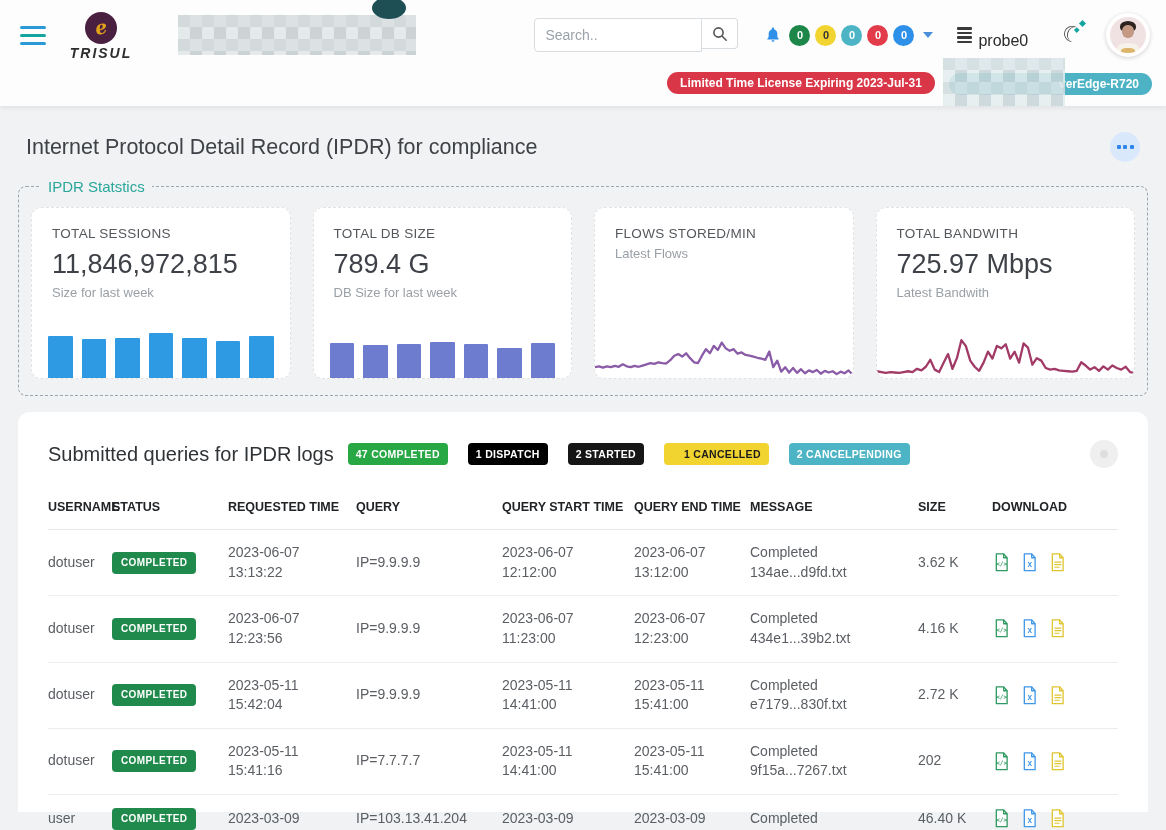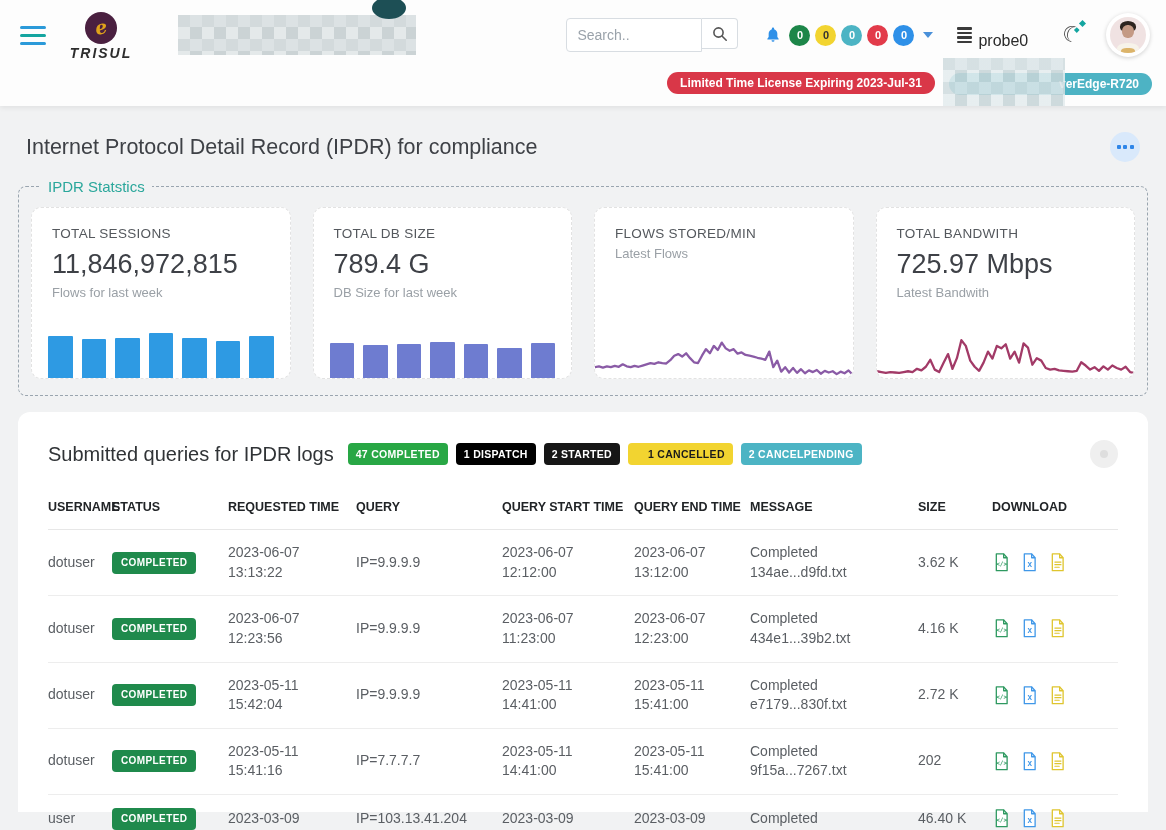--- a/index.html
+++ b/index.html
@@ -16,21 +16,21 @@
   .hamburger span:nth-child(3){ background:#2b9ad9; }
   .logo { display:flex; flex-direction:column; align-items:center; width:70px; margin-top:2px; }
   .logo-circle { width:32px; height:32px; border-radius:50%; background:#4a2040; display:flex; align-items:center; justify-content:center; }
   .logo-glyph { color:#e0a21a; font-family:"DejaVu Serif", serif; font-style:italic; font-weight:bold; font-size:19px; transform:rotate(-12deg); line-height:1; }
   .logo-text { font-size:14px; font-weight:bold; font-style:italic; letter-spacing:2px; color:#2d2d2d; margin-top:1px; }
   .mosaic { background:repeating-conic-gradient(#dce2e4 0% 25%, #cbd3d5 25% 50%, #e4e9ea 50% 75%, #d3dadc 75% 100%); background-size:24px 24px; }
   .nav-mosaic { width:238px; height:40px; margin-left:42px; position:relative; }
   .nav-mosaic .blob { position:absolute; right:10px; top:-18px; width:34px; height:22px; border-radius:50%; background:#1d4f55; }
 
   .search-group { display:flex; margin-left:auto; }
-  .search-input { width:136px; height:31px; border:1px solid #d8dde2; border-radius:4px 0 0 4px; padding:16px 10px; font-size:14px; color:#555; background:#fff; outline:none; }
+  .search-input { width:168px; height:31px; border:1px solid #d8dde2; border-radius:4px 0 0 4px; padding:16px 10px; font-size:14px; color:#555; background:#fff; outline:none; }
   .search-input::placeholder { color:#9aa2aa; }
   .search-btn { width:36px; height:31px; border:1px solid #d8dde2; border-left:none; border-radius:0 4px 4px 0; background:#fff; display:flex; align-items:center; justify-content:center; cursor:pointer; }
 
   .notif-cluster { display:flex; align-items:center; gap:5px; margin-left:26px; }
   .bell { width:18px; height:18px; margin-right:2px; }
   .nbadge { width:21px; height:21px; border-radius:50%; font-size:11px; font-weight:bold; display:flex; align-items:center; justify-content:center; cursor:pointer; }
   .caret { width:0; height:0; border-left:5px solid transparent; border-right:5px solid transparent; border-top:6px solid #4a90d9; margin-left:4px; cursor:pointer; }
 
   .probe { display:flex; align-items:center; gap:6px; margin-left:24px; cursor:pointer; }
   .probe-icon { display:flex; flex-direction:column; gap:2px; }
@@ -73,21 +73,21 @@
   .stat-value { font-size:27px; font-weight:500; color:#3e4147; padding:8px 20px 0; }
   .stat-sub { font-size:13px; color:#9aa0a6; padding:5px 20px 0; }
   .stat-chart { margin-top:auto; height:46px; }
   .stat-chart.bars { display:flex; align-items:flex-end; gap:9px; padding:0 16px; }
   .stat-chart.bars .bar { flex:1; border-radius:1px 1px 0 0; }
   .stat-chart svg { width:100%; height:46px; display:block; }
 
   .queries-panel { background:#fff; border-radius:12px 12px 0 0; margin:16px 2px 12px; padding:28px 30px 0; height:400px; }
   .queries-header { display:flex; align-items:center; }
   .queries-title { font-size:20px; font-weight:500; color:#303336; }
-  .query-badges { display:flex; gap:8px; margin-left:14px; }
+  .query-badges { display:flex; gap:20px; margin-left:14px; }
   .qbadge { font-size:10.5px; font-weight:bold; letter-spacing:.3px; border-radius:4px; padding:5px 8px; white-space:nowrap; }
   .bullseye { margin-left:auto; width:28px; height:28px; border-radius:50%; background:#efefef; display:flex; align-items:center; justify-content:center; cursor:pointer; }
   .bullseye i { width:8px; height:8px; border-radius:50%; background:#dedede; display:block; }
 
   table.queries { width:100%; border-collapse:collapse; table-layout:fixed; margin-top:30px; }
   table.queries th { text-align:left; font-size:12.5px; font-weight:bold; color:#212427; vertical-align:bottom; padding:0 8px 13px 0; border-bottom:1px solid #e7e7e7; line-height:1.45; }
   table.queries td { font-size:14px; color:#5a5e63; padding:13px 8px 13px 0; border-bottom:1px solid #ededed; vertical-align:middle; line-height:1.4; }
   .status-pill { display:inline-block; background:#1f8a4c; color:#fff; font-size:10px; font-weight:bold; letter-spacing:.4px; border-radius:4px; padding:4px 9px; }
   .dl-icons { display:flex; gap:9px; align-items:center; }
   .dl-icons svg { cursor:pointer; }
@@ -183,21 +183,21 @@
         <i></i>
       </button>
   </div>
 
   <fieldset class="stats">
     <legend>IPDR Statstics</legend>
     <div class="stats-cards">
         <div class="stat-card">
           <div class="stat-label">TOTAL SESSIONS</div>
           <div class="stat-value">11,846,972,815</div>
-          <div class="stat-sub">Flows for last week</div>
+          <div class="stat-sub">Size for last week</div>
           <div class="stat-chart bars">
             <div class="bar" style="height: 92%; background: rgb(46, 154, 227);"></div>
             <div class="bar" style="height: 84%; background: rgb(46, 154, 227);"></div>
             <div class="bar" style="height: 88%; background: rgb(46, 154, 227);"></div>
             <div class="bar" style="height: 98%; background: rgb(46, 154, 227);"></div>
             <div class="bar" style="height: 88%; background: rgb(46, 154, 227);"></div>
             <div class="bar" style="height: 80%; background: rgb(46, 154, 227);"></div>
             <div class="bar" style="height: 92%; background: rgb(46, 154, 227);"></div>
           </div>
         </div>

